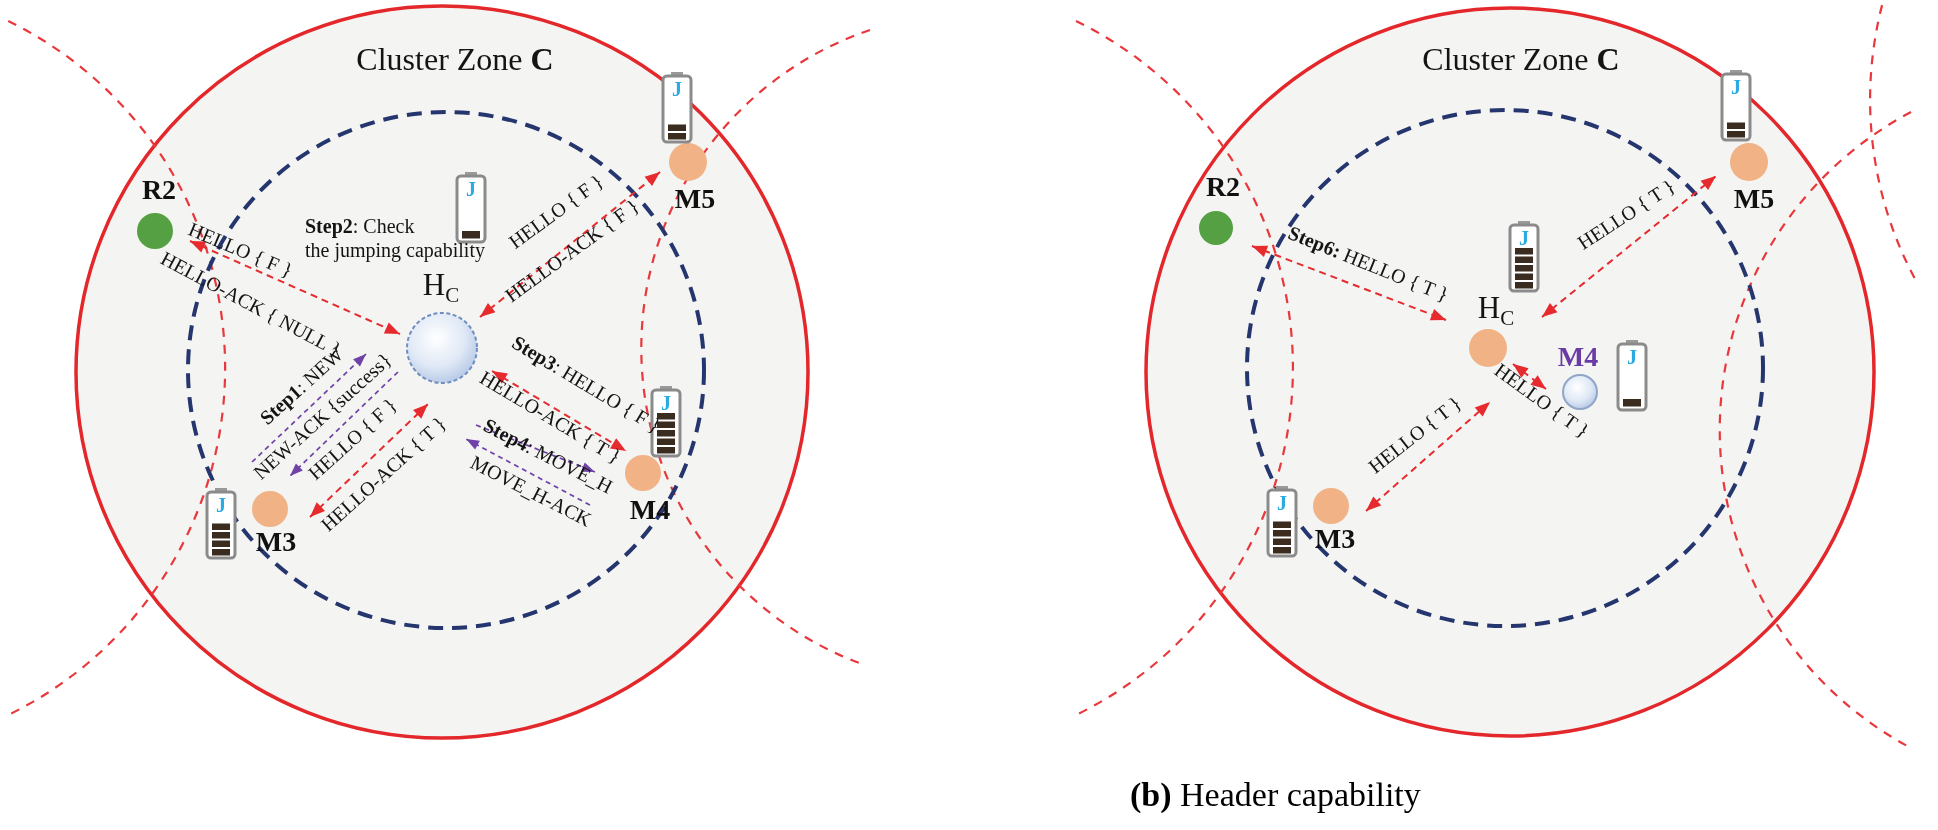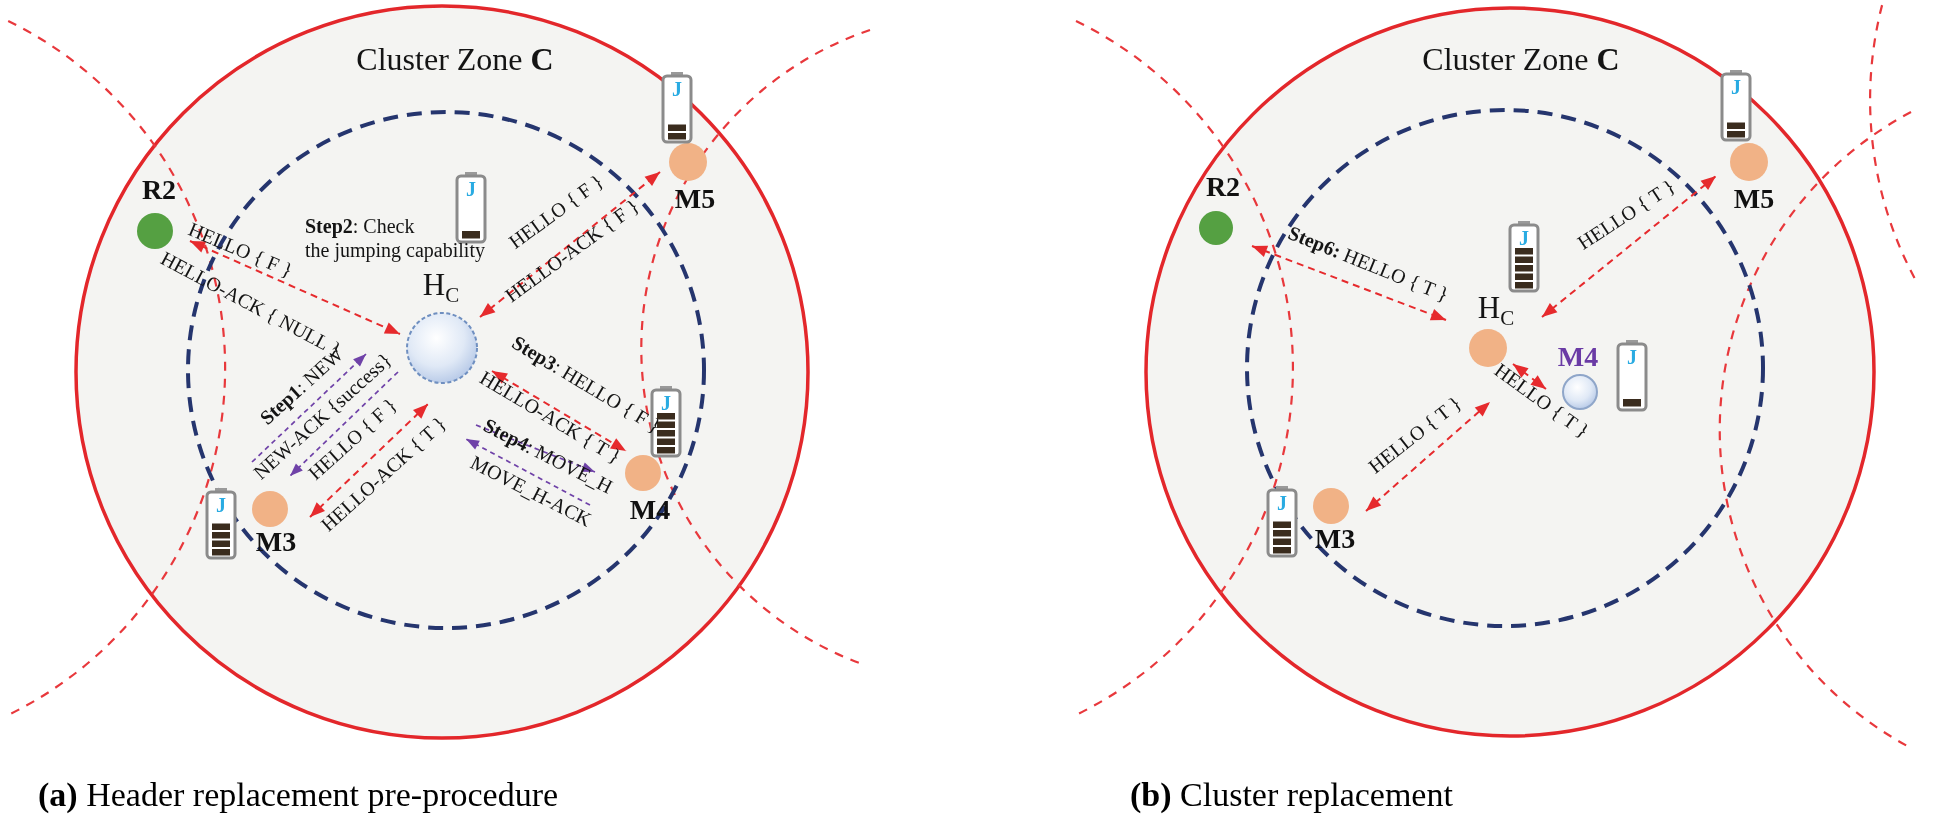--- a/index.html
+++ b/index.html
@@ -181,15 +181,14 @@
     <text class="nodelabel purplbl" x="1578" y="366">M4</text>
     <text class="hclbl purplbl" x="1496" y="318"><tspan>H</tspan><tspan class="hcsub" dy="7">C</tspan></text>
 
     <text class="msg" transform="translate(1366 270) rotate(22)"><tspan class="b">Step6:</tspan><tspan> HELLO { T }</tspan></text>
     <text class="msg" transform="translate(1630 220) rotate(-33)">HELLO { T }</text>
     <text class="msg" transform="translate(1419 440) rotate(-38)">HELLO { T }</text>
     <text class="msg" transform="translate(1538 406) rotate(36)">HELLO { T }</text>
   </g>
 </svg>
 
-<div class="caption" style="left:38px"><span class="cb">(a)</span><span> Header replacement pre-procedure</span></div>
-<div class="caption" style="left:1130px"><span class="cb">(b)</span><span> Cluster replacement</span></div>
+<div class="caption" style="left:1130px"><span class="cb">(b)</span><span> Header capability</span></div>
 </div>
 
 </body></html>

